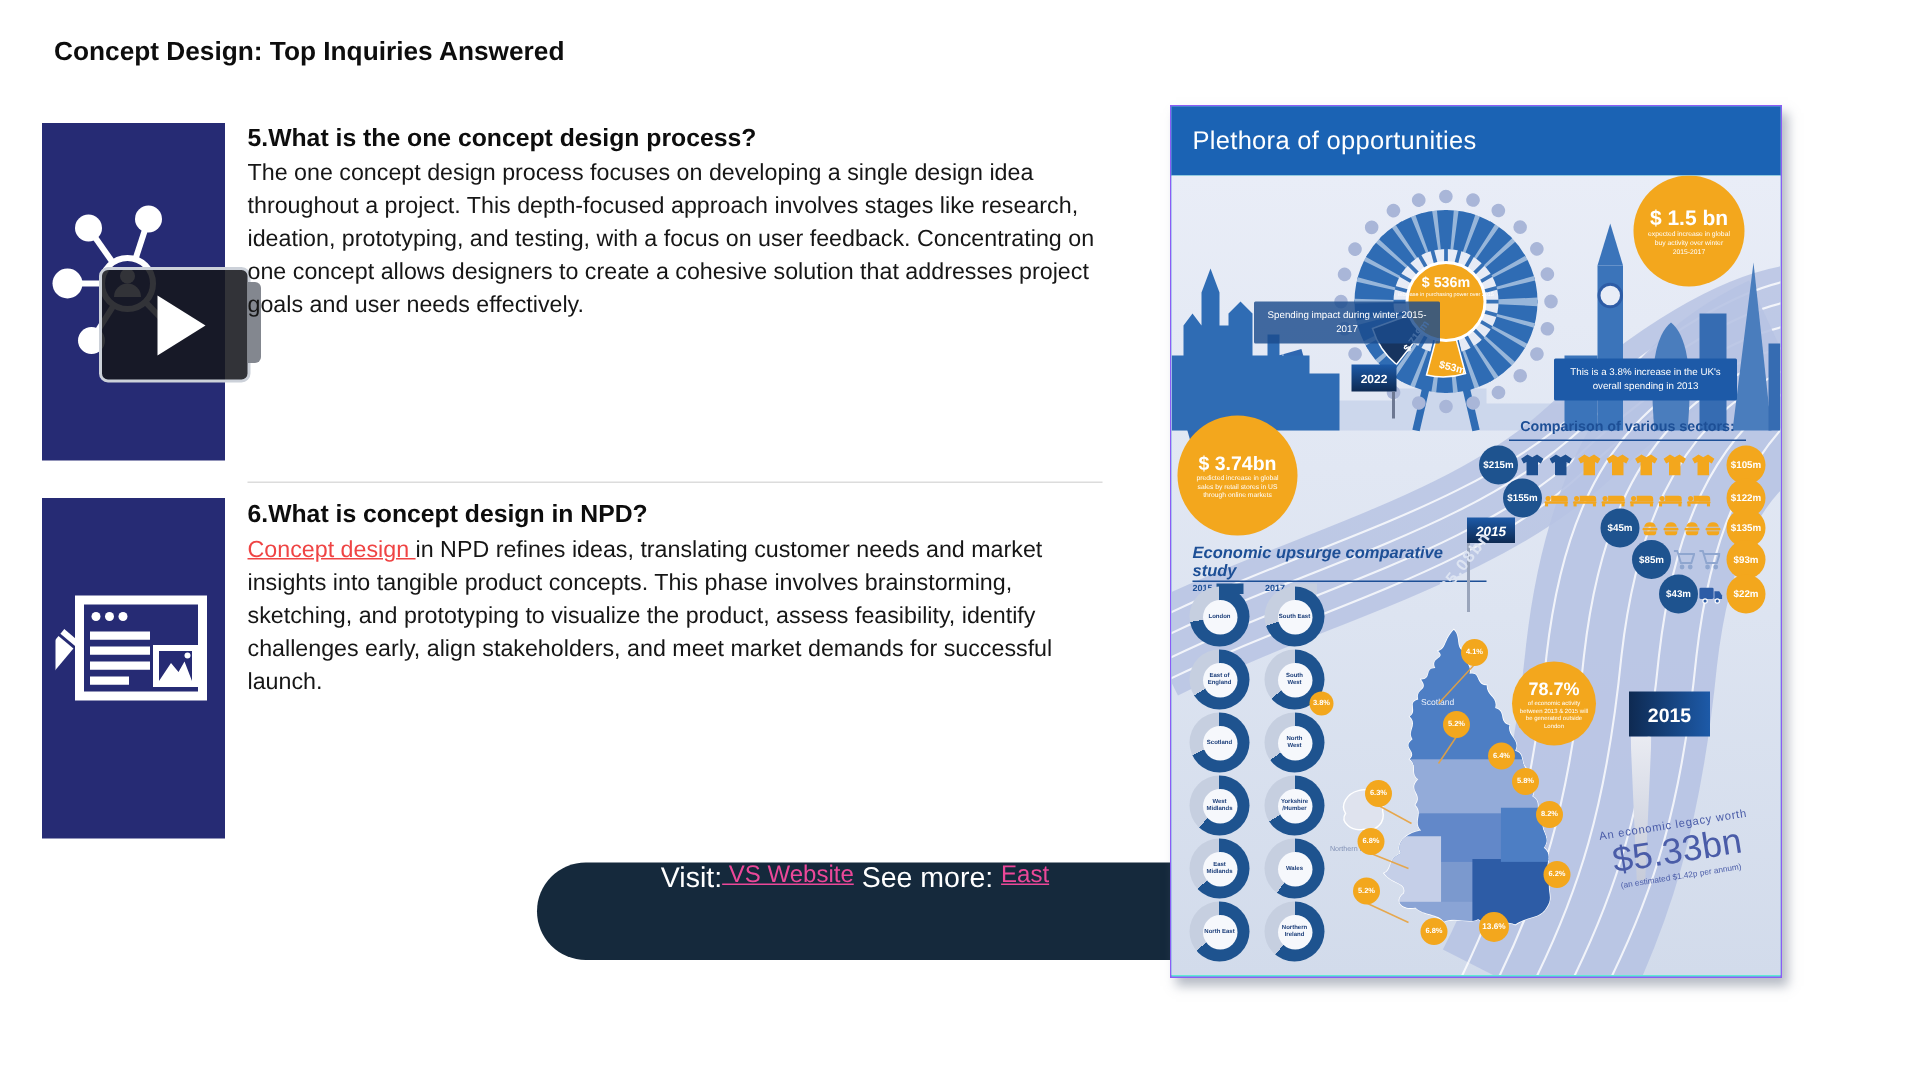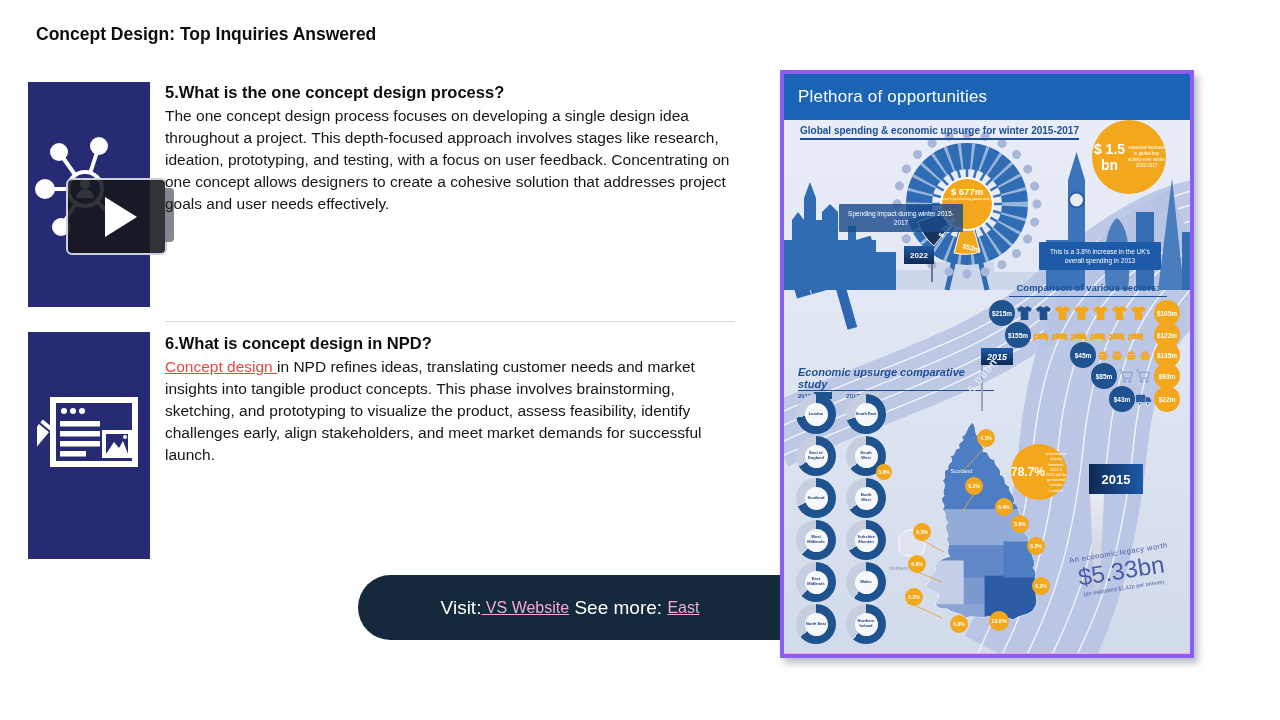--- a/index.html
+++ b/index.html
@@ -18,35 +18,35 @@
   .play-bar{position:absolute;right:-9px;top:8px;width:9px;height:54px;background:#83878f;border-radius:0 4px 4px 0;}
   
   .qa-text{left:165px;width:572px;}
   .qa1{top:83px;} .qa2{top:334px;}
   .q{font-size:16.5px;font-weight:bold;color:#0d0d0d;margin:0 0 3px 0;}
   .a{font-size:15.5px;line-height:22px;color:#161616;}
   a.inline-link{color:#ef4444;text-decoration:underline;cursor:pointer;}
   .divider{left:165px;top:321px;width:570px;height:1px;background:#dcdcdc;}
   
   .footer-pill{left:358px;top:575px;width:424px;height:65px;background:#15293c;border-radius:33px 0 0 33px;
-    display:flex;align-items:center;justify-content:center;z-index:2;}
+    display:flex;justify-content:center;z-index:2;}
   .footer-pill span{color:#fff;font-size:19px;white-space:pre;}
-  .footer-pill a{color:#f9a8d4;text-decoration:underline;white-space:pre;cursor:pointer;}
-  
-  .panel{left:780px;top:70px;width:406px;height:580px;background:#f9a8d4;z-index:5;
-     box-shadow:4px 5px 7px rgba(110,120,140,.5);border:4px solid #8b5cf6;}
+  .footer-pill a{color:#ec4899;text-decoration:underline;white-space:pre;cursor:pointer;}
+  
+  .panel{left:780px;top:70px;width:406px;height:580px;background:#5eead4;z-index:5;
+     box-shadow:4px 5px 7px rgba(110,120,140,.5);border:1px solid #8b5cf6;}
   .panel-header{position:absolute;left:0;top:0;width:100%;height:46px;background:#1b63b4;
      display:flex;align-items:center;}
   .panel-header .t{color:#fff;font-size:17px;margin-left:14px;letter-spacing:.2px;}
   .panel-body{position:absolute;left:0;top:46px;width:406px;height:533px;overflow:hidden;
      background:linear-gradient(180deg,#e9edf7 0%,#dde4f1 55%,#d2dbeb 100%);}
   .ig-subtitle{left:16px;top:5px;font-size:10px;font-weight:bold;color:#1d4f96;border-bottom:2px solid #1d4f96;padding-bottom:2px;}
   #ig-canvas{position:absolute;left:0;top:0;}
   
-  .obadge{border-radius:50%;background:#f3a71d;color:#fff;display:flex;flex-direction:row;
+  .obadge{border-radius:50%;background:#f3a71d;color:#fff;display:flex;flex-direction:column;
      align-items:center;justify-content:center;text-align:center;}
   .obadge .v{font-weight:bold;}
   .obadge .c{line-height:1.3;}
   .badge15{left:308px;top:0px;width:74px;height:74px;}
   .badge15 .v{font-size:14px;} .badge15 .c{font-size:4.5px;width:58px;}
   .badge374{left:4px;top:160px;width:80px;height:80px;}
   .badge374 .v{font-size:13px;} .badge374 .c{font-size:4.5px;width:64px;}
   .bigstat{left:227px;top:324px;width:56px;height:56px;}
   .bigstat .v{font-size:12px;} .bigstat .c{font-size:4px;width:46px;}
   .bluebox{background:rgba(27,76,140,.82);color:#fff;font-size:6.5px;line-height:1.4;
@@ -322,37 +322,40 @@
         <g stroke="#e8a23d" stroke-width="1" opacity="0.9">
           <line x1="202" y1="326" x2="178" y2="352"></line>
           <line x1="190" y1="374" x2="178" y2="392"></line>
           <line x1="138" y1="420" x2="160" y2="432"></line>
           <line x1="133" y1="452" x2="158" y2="462"></line>
           <line x1="130" y1="485" x2="158" y2="498"></line>
           <line x1="247" y1="340" x2="232" y2="368"></line>
         </g>
       </svg>
 
-      <div class="abs ig-subtitle">Global spending &amp; economic upsurge for winter 2015-2017</div>
 
       <div class="abs obadge badge15">
         <div class="v">$ 1.5 bn</div>
         <div class="c">expected increase in global buy activity over winter 2015-2017</div>
       </div>
 
       <div class="abs wheel-center">
-        <div class="v">$ 677m</div>
+        <div class="v">$ 536m</div>
         <div class="c">increase in purchasing power over 2015</div>
       </div>
 
       <div class="abs bluebox spendbox">Spending impact during winter 2015-2017</div>
       <div class="abs flag flag2013">2022</div>
       <div class="abs pole2013"></div>
       <div class="abs bluebox incbox">This is a 3.8% increase in the UK's overall spending in 2013</div>
 
+      <div class="abs obadge badge374">
+        <div class="v">$ 3.74bn</div>
+        <div class="c">predicted increase in global sales by retail stores in US through online markets</div>
+      </div>
 
       <div class="abs sec-heading">Comparison of various sectors:</div>
       <div class="abs" id="sector-rows" style="left:0;top:0;width:406px;height:533px;pointer-events:none;">
           <div class="val-circle val-blue" style="left: 205px; top: 180px;">$215m</div>
           <div class="sec-icons" style="left: 232px; top: 184.5px;">
             <svg class="sec-ic" width="17" height="17" style="color: rgb(30, 79, 143);">
               <use href="#ic-tshirt"></use>
             </svg>
             <svg class="sec-ic" width="17" height="17" style="color: rgb(30, 79, 143);">
               <use href="#ic-tshirt"></use>

